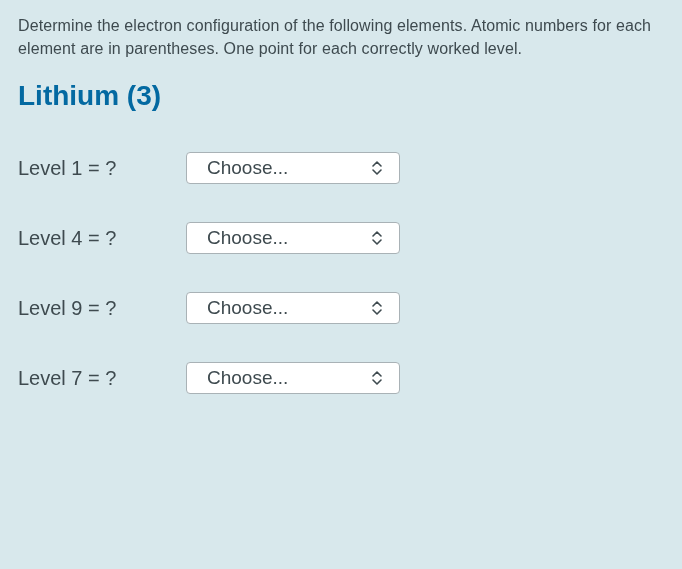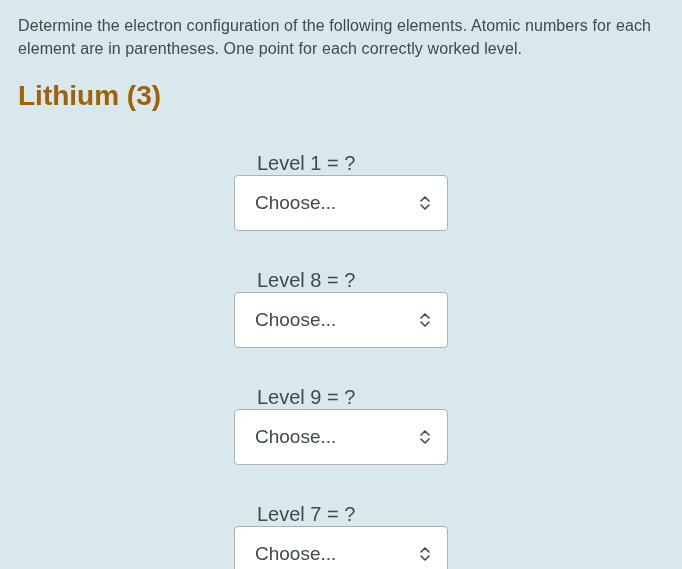--- a/index.html
+++ b/index.html
@@ -14,39 +14,38 @@
   }
   .instructions {
     font-size: 16px;
     line-height: 1.45;
     color: #3e4a4f;
     letter-spacing: 0.1px;
   }
   .title {
     font-size: 28px;
     font-weight: bold;
-    color: #a16207;
+    color: #0369a1;
     margin-top: 20px;
     margin-bottom: 40px;
   }
   .row {
     display: flex;
     align-items: center;
     margin-bottom: 38px;
-    flex-direction: column;
   }
   .row-label {
     font-size: 20px;
     color: #3e4a4f;
     width: 168px;
   }
   .select {
     position: relative;
     width: 214px;
-    height: 56px;
+    height: 32px;
     background: #ffffff;
     border: 1px solid #a9b2b6;
     border-radius: 4px;
     display: flex;
     align-items: center;
     padding-left: 20px;
     cursor: pointer;
     font-size: 19px;
     color: #3e4a4f;
   }
@@ -76,21 +75,21 @@
     <span class="select-icon">
       <svg width="12" height="16" viewBox="0 0 12 16">
           <path d="M2 6 L6 2 L10 6" fill="none" stroke="#3e4a4f" stroke-width="1.6" stroke-linecap="round" stroke-linejoin="round"></path>
           <path d="M2 10 L6 14 L10 10" fill="none" stroke="#3e4a4f" stroke-width="1.6" stroke-linecap="round" stroke-linejoin="round"></path>
         </svg>
     </span>
   </div>
 </div>
 
 <div class="row">
-  <span class="row-label">Level 8 = ?</span>
+  <span class="row-label">Level 4 = ?</span>
   <div class="select">
     <span class="select-text">Choose...</span>
     <span class="select-icon">
       <svg width="12" height="16" viewBox="0 0 12 16">
           <path d="M2 6 L6 2 L10 6" fill="none" stroke="#3e4a4f" stroke-width="1.6" stroke-linecap="round" stroke-linejoin="round"></path>
           <path d="M2 10 L6 14 L10 10" fill="none" stroke="#3e4a4f" stroke-width="1.6" stroke-linecap="round" stroke-linejoin="round"></path>
         </svg>
     </span>
   </div>
 </div>

